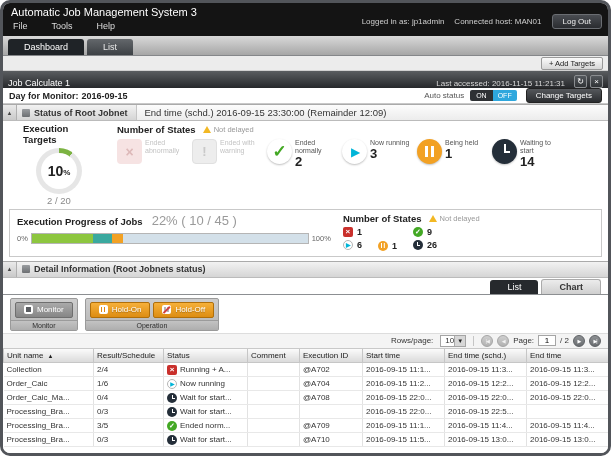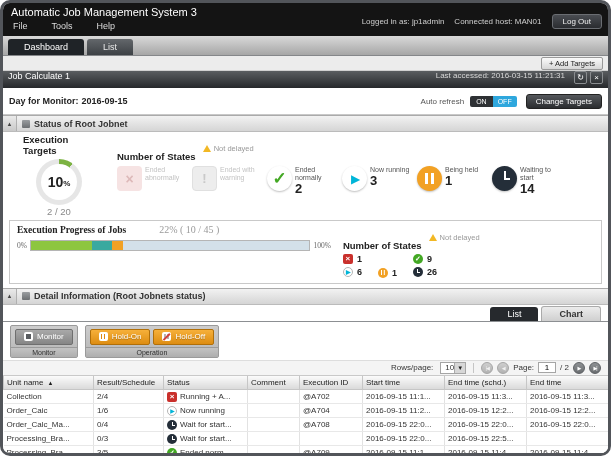--- a/index.html
+++ b/index.html
@@ -22,29 +22,29 @@
   .tab{font-size:9px;padding:3px 16px;border-radius:3px 3px 0 0;margin-right:3px;cursor:pointer;}
   .tab.active{background:#1f2327;color:#fff;}
   .tab.inactive{background:linear-gradient(#63676b,#3d4145);color:#e8e8e8;}
 
   .addstrip{background:#ececec;border-bottom:1px solid #d0d0d0;display:flex;justify-content:flex-end;align-items:center;
        padding:2px 5px;height:15px;flex:none;}
   .add-targets-btn{font-size:7.5px;background:linear-gradient(#fafafa,#d6d6d6);border:1px solid #999;
        border-radius:2px;padding:1px 7px;color:#222;cursor:pointer;}
 
   
-  .jobbar{background:linear-gradient(#5a5d60,#26282b);color:#fff;display:flex;align-items:flex-start;padding:0 5px;
+  .jobbar{background:linear-gradient(#5a5d60,#26282b);color:#fff;display:flex;align-items:flex-end;padding:0 5px;
        height:17px;flex:none;}
   .jobbar-title{font-size:9px;flex:1;}
   .jobbar-accessed{font-size:8px;color:#d8d8d8;margin-right:6px;}
   .jb-icon{width:13px;height:13px;border:1px solid #8a8d90;border-radius:2px;background:linear-gradient(#54585c,#303336);
        color:#fff;font-size:8px;line-height:11px;text-align:center;margin-left:3px;cursor:pointer;}
 
   
-  .daybar{background:#fff;border-bottom:1px solid #c8c8c8;display:flex;align-items:center;padding:0 6px;height:27px;
+  .daybar{background:#fff;border-bottom:1px solid #c8c8c8;display:flex;align-items:center;padding:0 6px;height:16px;
        font-size:9px;flex:none;}
   .day-label,.day-value{font-weight:bold;color:#222;}
   .day-value{margin-left:3px;}
   .daybar-right{margin-left:auto;display:flex;align-items:center;gap:4px;}
   .ar-label{font-size:8px;color:#555;margin-right:2px;}
   .ar-on{background:#2e3134;color:#fff;font-size:7px;padding:2px 6px;border-radius:2px 0 0 2px;cursor:pointer;}
   .ar-off{background:#2ea7dd;color:#fff;font-size:7px;padding:2px 5px;border-radius:0 2px 2px 0;cursor:pointer;}
   .change-targets-btn{background:linear-gradient(#55585c,#2b2d30);color:#fff;font-size:8px;padding:2px 9px;
        border-radius:3px;border:1px solid #222;margin-left:5px;cursor:pointer;text-align:right;}
 
@@ -67,21 +67,21 @@
        background:conic-gradient(#7cb342 0 var(--deg,36deg),#e6e6e6 var(--deg,36deg) 360deg);}
   .donut::before{content:"";position:absolute;inset:5px;background:#fff;border-radius:50%;}
   .donut-text{position:absolute;inset:0;display:flex;align-items:center;justify-content:center;z-index:1;
        font-weight:bold;color:#222;}
   .donut-num{font-size:14px;}
   .donut-pct{font-size:8px;margin-top:4px;}
   .ep-ratio{font-size:9.5px;color:#8a8a8a;margin-top:1px;}
 
   .states-col{flex:1;padding:1px 2px 0 6px;}
   .states-hdr{display:flex;align-items:center;gap:7px;}
-  .nos-label{font-size:9.5px;font-weight:bold;color:#222;margin-top:16px;}
+  .nos-label{font-size:9.5px;font-weight:bold;color:#222;}
   .warn-note{display:flex;align-items:center;gap:3px;font-size:7.5px;color:#999;}
   .warn-tri{width:0;height:0;border-left:4px solid transparent;border-right:4px solid transparent;
        border-bottom:7px solid #f2b824;}
   .states-row{display:flex;align-items:flex-start;margin-top:4px;gap:5px;}
   .state-item{display:flex;gap:3px;align-items:flex-start;cursor:pointer;}
   .state-text{display:flex;flex-direction:column;}
   .state-label{font-size:7px;color:#555;width:42px;line-height:1.15;}
   .state-count{font-size:13px;font-weight:bold;color:#222;line-height:1.1;}
   .state-item.disabled-error .state-label,.state-item.disabled-warning .state-label{color:#c3c3c3;}
 
@@ -100,24 +100,24 @@
   .state-item.waiting .bicon::after{content:"";position:absolute;left:12px;top:12px;width:6px;height:2px;background:#fff;}
   .state-item.disabled-error .bicon{background:#f6e3e3;border-radius:4px;box-shadow:none;}
   .state-item.disabled-error .bicon::after{content:"×";position:absolute;inset:0;display:flex;align-items:center;
        justify-content:center;color:#ddb9b9;font-weight:bold;font-size:14px;}
   .state-item.disabled-warning .bicon{background:#ededed;border:1px solid #e0e0e0;border-radius:4px;box-shadow:none;}
   .state-item.disabled-warning .bicon::after{content:"!";position:absolute;inset:0;display:flex;align-items:center;
        justify-content:center;color:#c9c9c9;font-weight:bold;font-size:13px;}
 
   
   .jobs-box{border:1px solid #c9c9c9;margin:3px 2px 4px;display:flex;padding:3px 7px 5px;gap:12px;}
-  .jp-col{flex:1.25;font-family:Liberation Serif, serif;}
+  .jp-col{flex:1.25;}
   .jp-hdr{display:flex;align-items:baseline;gap:9px;}
   .jp-title{font-size:9.5px;font-weight:bold;color:#222;}
-  .jp-pct{font-size:10px;color:#9a9a9a;margin-left:24px;}
+  .jp-pct{font-size:13px;color:#9a9a9a;}
   .jp-barrow{display:flex;align-items:center;gap:3px;margin-top:5px;}
   .jp-end{font-size:7.5px;color:#666;}
   .jp-bar{flex:1;height:11px;display:flex;border:1px solid #b5b5b5;background:#dfe8ee;overflow:hidden;}
   .seg{height:100%;flex:none;}
   .seg-fill{width:100%;height:100%;}
   .js-col{flex:1;}
   .js-grid{display:flex;gap:16px;margin-top:3px;}
   .js-colmn{display:flex;flex-direction:column;gap:3px;}
   .js-item{display:flex;align-items:center;gap:4px;font-size:9px;font-weight:bold;color:#222;}
   .js-spacer{height:11px;}
@@ -209,42 +209,43 @@
     <div class="tab active">Dashboard</div>
     <div class="tab inactive">List</div>
   </div>
 
   <div class="addstrip">
     <button class="add-targets-btn">+ Add Targets</button>
   </div>
 
   <div class="jobbar">
     <span class="jobbar-title">Job Calculate 1</span>
-    <span class="jobbar-accessed">Last accessed: 2016-03-15 11:21:31</span>
+    <span class="jobbar-accessed">Last accessed: 2016-11-15 11:21:31</span>
     <span class="jb-icon">↻</span>
     <span class="jb-icon">×</span>
   </div>
 
   <div class="daybar">
     <span class="day-label">Day for Monitor:</span>
     <span class="day-value">2016-09-15</span>
     <div class="daybar-right">
-      <span class="ar-label">Auto refresh</span>
+      <span class="ar-label">Auto status</span>
       <span style="display:flex;">
         <span class="ar-on">ON</span>
         <span class="ar-off">OFF</span>
       </span>
       <button class="change-targets-btn">Change Targets</button>
     </div>
   </div>
 
   <div class="phdr">
     <span class="collapse-box">▲</span>
     <span class="phdr-icon"></span>
     <span class="phdr-title">Status of Root Jobnet</span>
+    <span class="endtime-area">End time (schd.) 2016-09-15 23:30:00 (Remainder 12:09)</span>
   </div>
 
   <div class="status-body">
     <div class="status-top">
 
       <div class="ep-col">
         <div class="ep-label">Execution Targets</div>
         <div class="donut" style="--deg: 36deg;">
           <div class="donut-text">
             <span class="donut-num">10</span>

